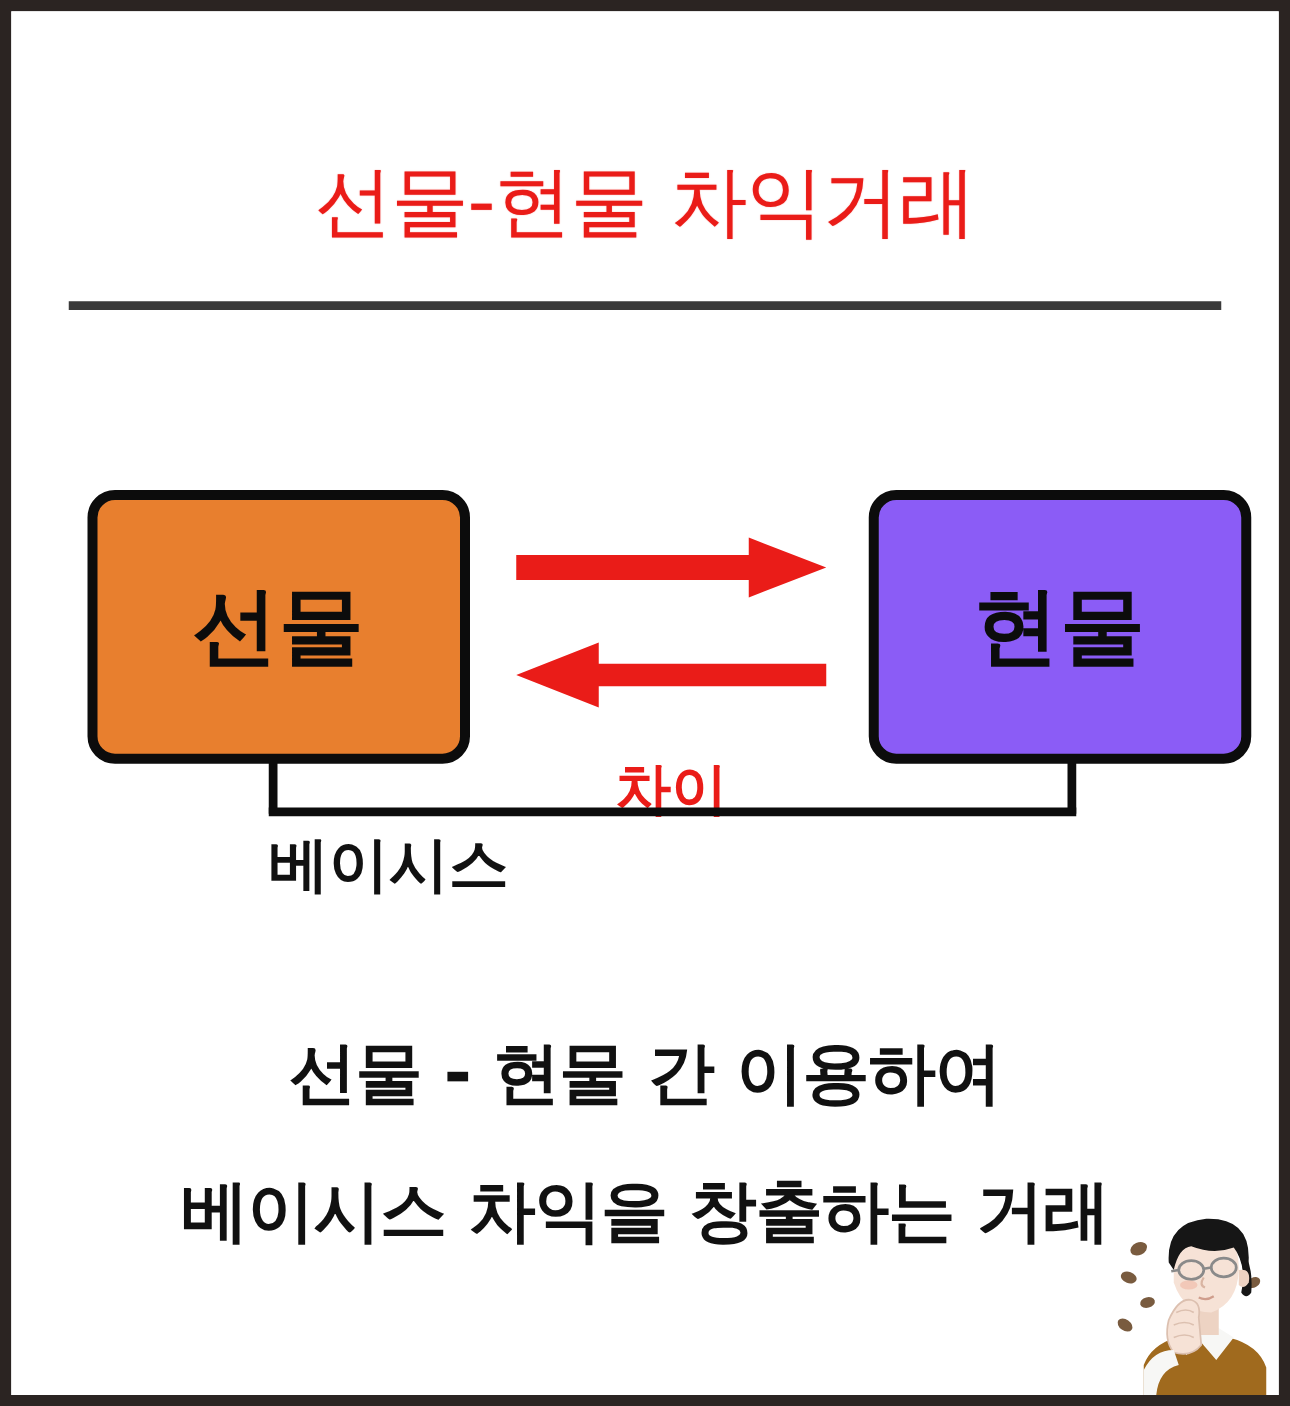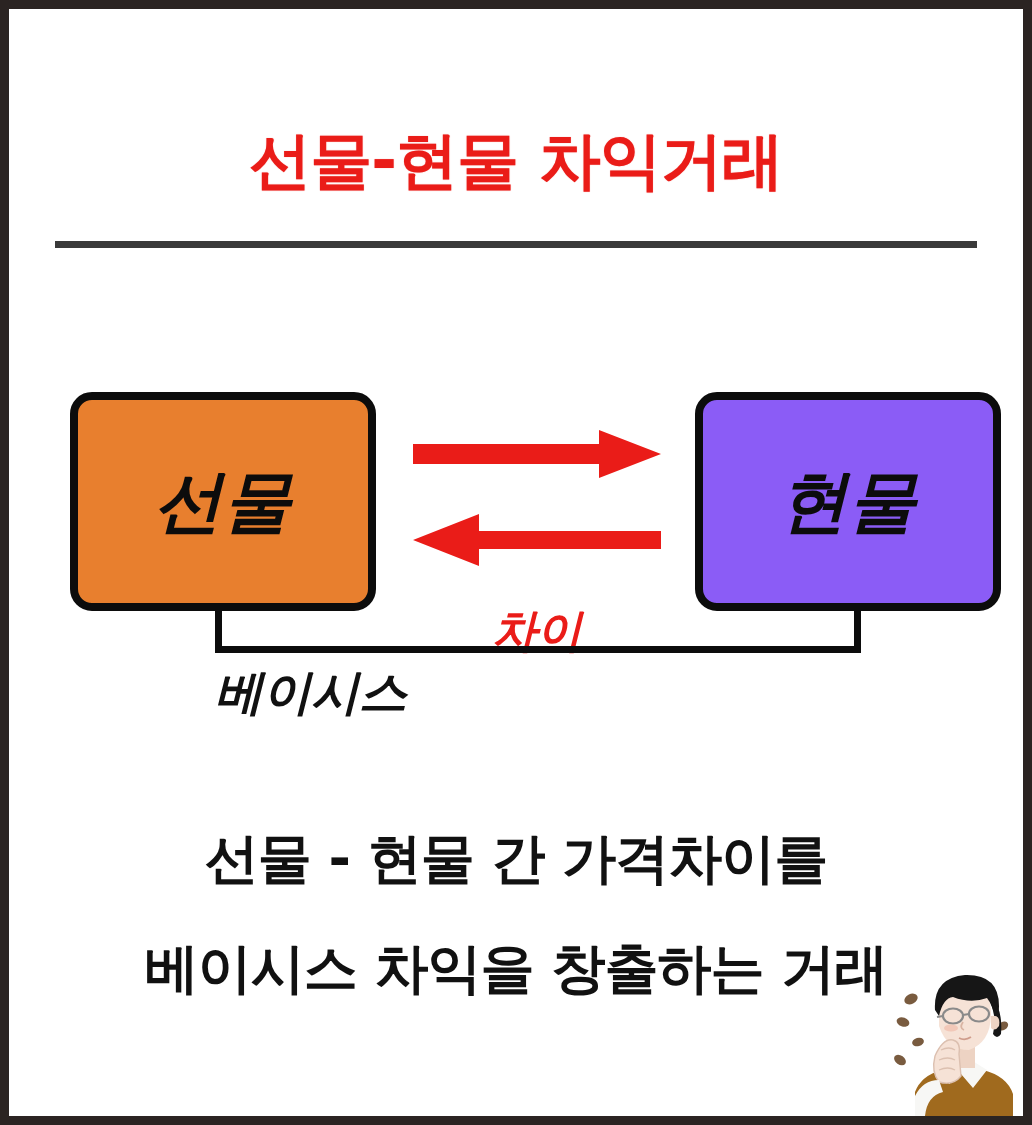--- a/index.html
+++ b/index.html
@@ -35,21 +35,21 @@
 
   
   #title {
     position: absolute;
     left: 0;
     top: 112px;
     width: 1014px;
     text-align: center;
     color: #ea1c18;
     font-size: 62px;
-    font-weight: bold;
+    font-weight: normal;
     letter-spacing: -1px;
     line-height: 80px;
     white-space: nowrap;
     text-shadow: 0 0 1px rgba(234,28,24,0.45);
   }
 
   #title-rule {
     position: absolute;
     left: 46px;
     top: 232px;
@@ -58,21 +58,20 @@
     background: #3a3a3a;
   }
 
   
   #diagram {
     position: absolute;
     left: 0;
     top: 0;
     width: 1014px;
     height: 1107px;
-    font-style: italic;
   }
 
   .node-box {
     position: absolute;
     box-sizing: border-box;
     border: 8px solid #0c0c0c;
     border-radius: 22px;
     display: flex;
     align-items: center;
     justify-content: center;
@@ -231,21 +230,21 @@
       <div id="bracket">
         <div class="bracket-v" id="bracket-v-left"></div>
         <div class="bracket-v" id="bracket-v-right"></div>
         <div id="bracket-h"></div>
       </div>
 
       <div id="label-basis">베이시스</div>
     </div>
 
     <div id="description">
-      <div class="desc-line">선물 - 현물 간 가격차이를</div>
+      <div class="desc-line">선물 - 현물 간 이용하여</div>
       <div class="desc-line">베이시스 차익을 창출하는 거래</div>
     </div>
 
     <div id="corner-illustration">
       <svg viewBox="0 0 132 152" width="132" height="152">
 
         <g fill="#6b4a2b" opacity="0.9">
           <ellipse cx="20" cy="35" rx="7" ry="5" transform="rotate(-25 20 35)"></ellipse>
           <ellipse cx="12" cy="58" rx="6.5" ry="4.5" transform="rotate(20 12 58)"></ellipse>
           <ellipse cx="27" cy="78" rx="6" ry="4.2" transform="rotate(-15 27 78)"></ellipse>

